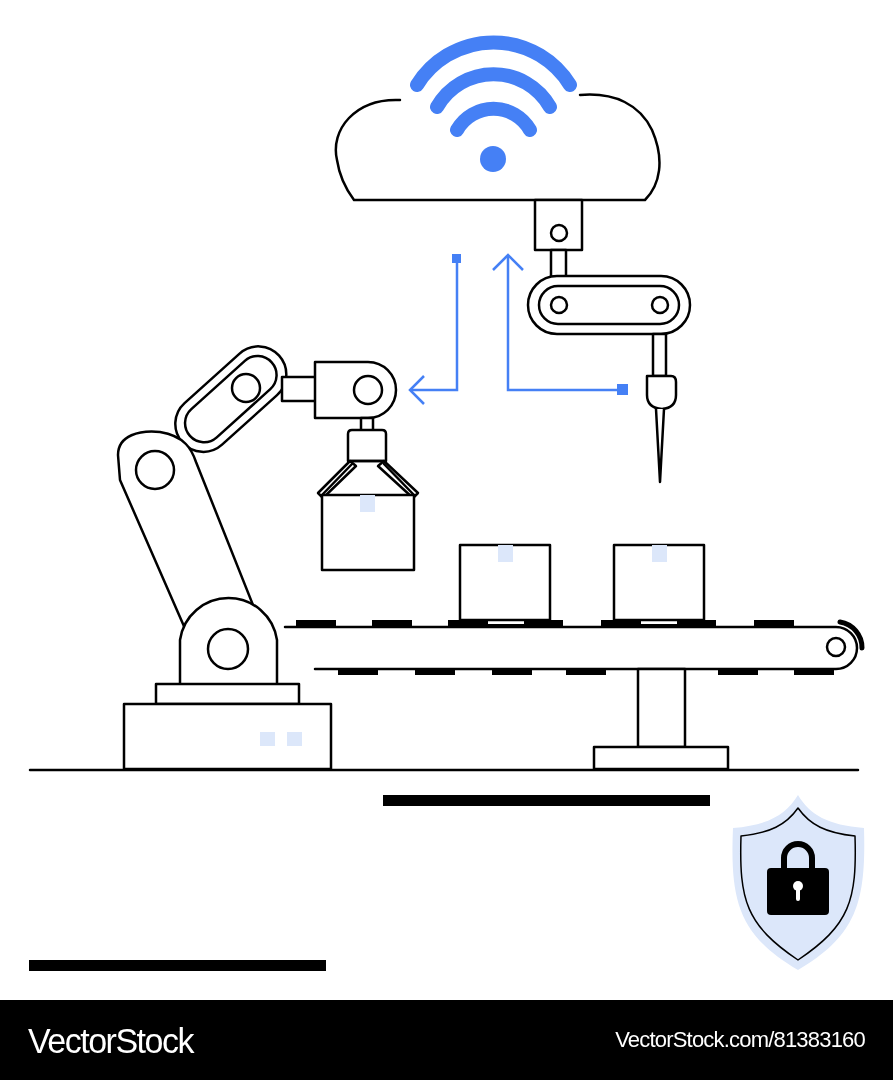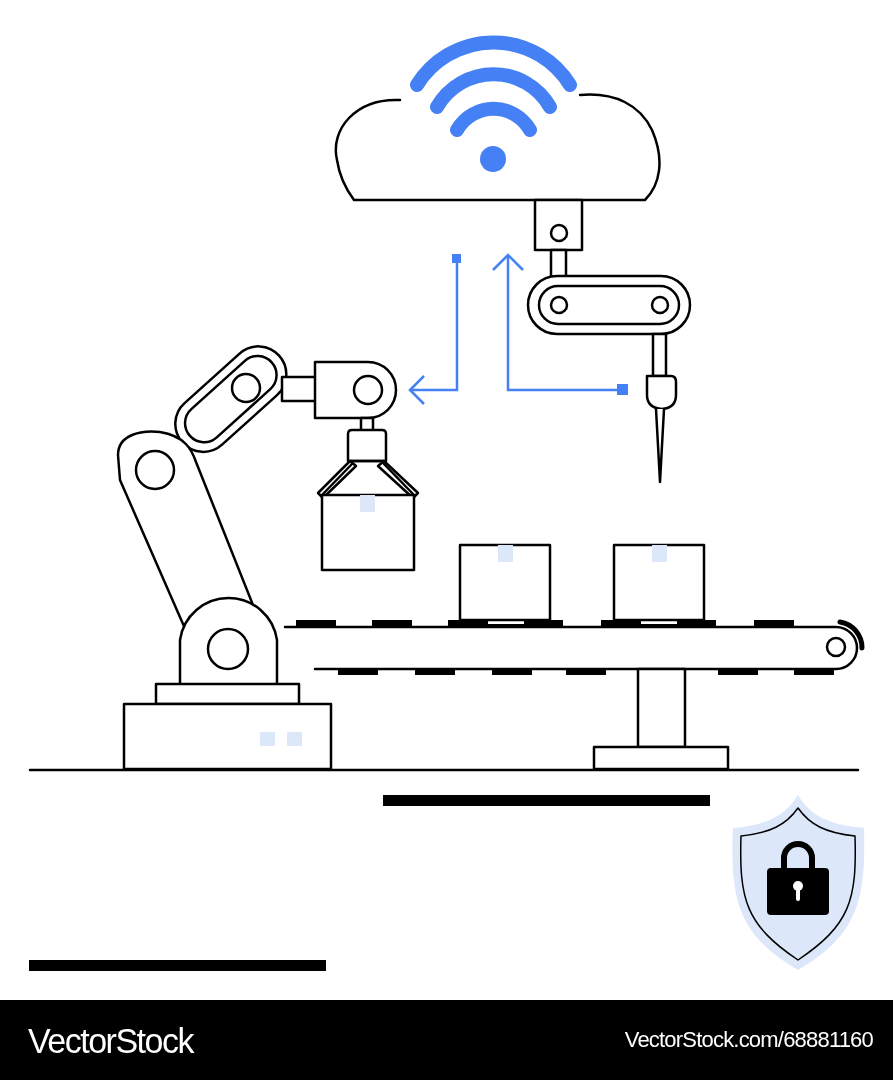--- a/index.html
+++ b/index.html
@@ -25,21 +25,21 @@
       position: absolute;
       left: 0;
       top: 1000px;
       width: 893px;
       height: 80px;
       background: #000000;
       display: flex;
       align-items: center;
       justify-content: space-between;
       box-sizing: border-box;
-      padding: 0 20px 0 28px;
+      padding: 0 28px 0 28px;
     }
     .brand {
       color: #ffffff;
       font-family: "Liberation Sans", sans-serif;
       font-size: 34px;
       letter-spacing: -1.5px;
       transform: scaleY(1.05);
     }
     .stock-id {
       color: #ffffff;
@@ -172,15 +172,15 @@
         <path d="M784 869 L 784 858 A 14 14 0 0 1 812 858 L 812 869" stroke="#000" stroke-width="6" fill="none" stroke-linecap="butt"></path>
         <rect x="767" y="868" width="62" height="47" rx="4" fill="#000" stroke="none"></rect>
         <circle cx="798" cy="886" r="5" fill="#fff" stroke="none"></circle>
         <rect x="796" y="886" width="4" height="15" rx="2" fill="#fff" stroke="none"></rect>
       </g>
     </g>
   </svg>
 
   <div class="watermark-bar">
     <span class="brand">VectorStock</span>
-    <span class="stock-id">VectorStock.com/68881160</span>
+    <span class="stock-id">VectorStock.com/81383160</span>
   </div>
 </div>
 
 </body></html>

